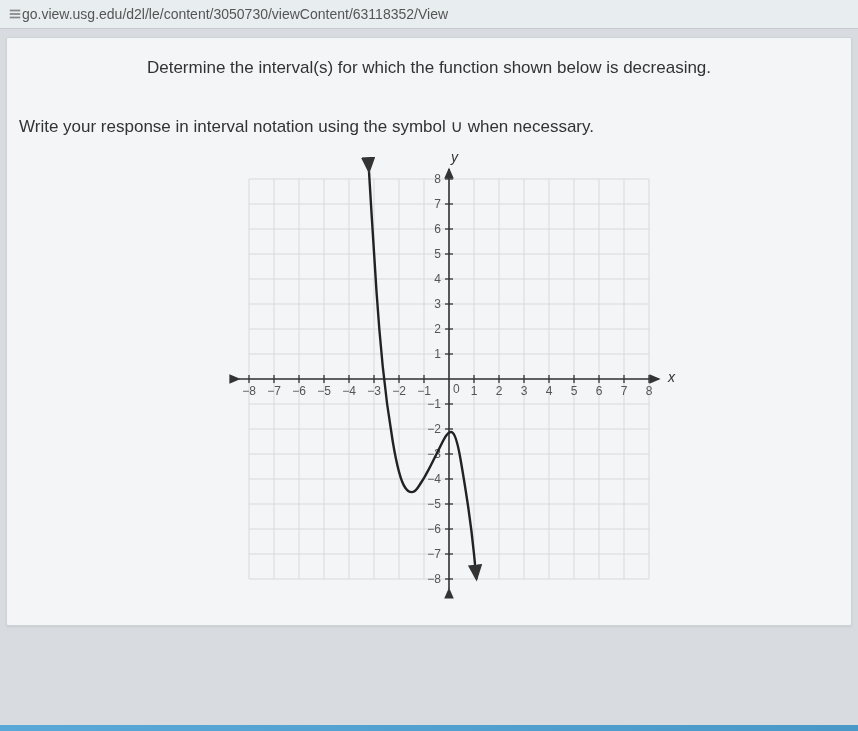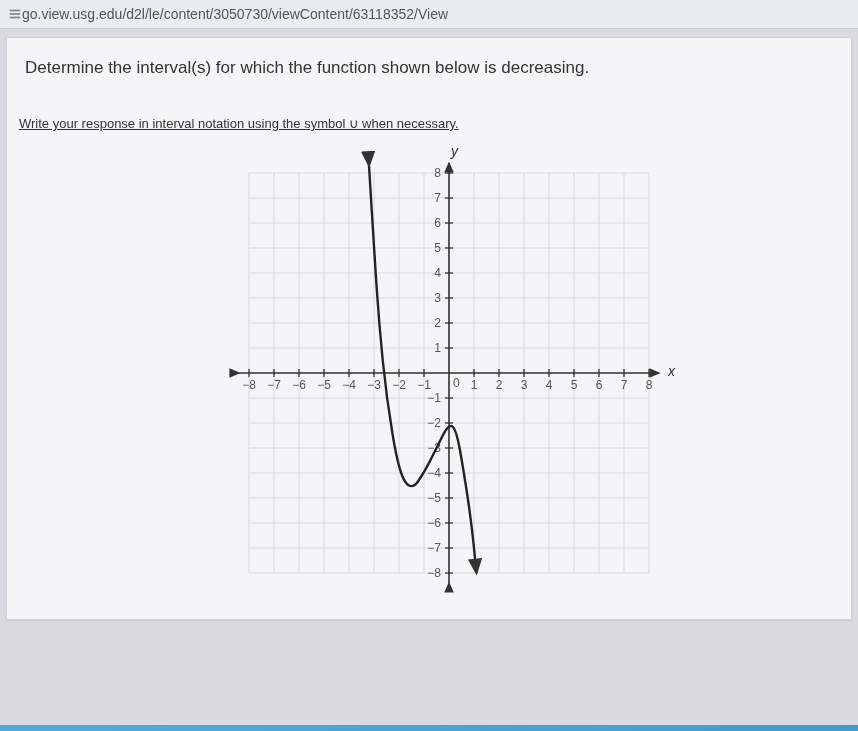--- a/index.html
+++ b/index.html
@@ -28,27 +28,27 @@
       margin: 8px 6px;
       border: 1px solid #d0d3d6;
       border-radius: 2px;
       padding: 20px 18px 10px 18px;
       box-shadow: 0 1px 2px rgba(0,0,0,0.08);
     }
     .question-text {
       font-size: 17px;
       color: #333;
       margin-bottom: 38px;
+      text-align: center;
     }
     .instruction-text {
-      font-size: 13px;
+      font-size: 17px;
       color: #333;
       margin-bottom: 18px;
       margin-left: -6px;
-      text-decoration: underline;
     }
     .graph-wrap {
       display: flex;
       justify-content: center;
       margin-left: 40px;
     }
     .graph-box {
       position: relative;
       width: 440px;
       height: 460px;

